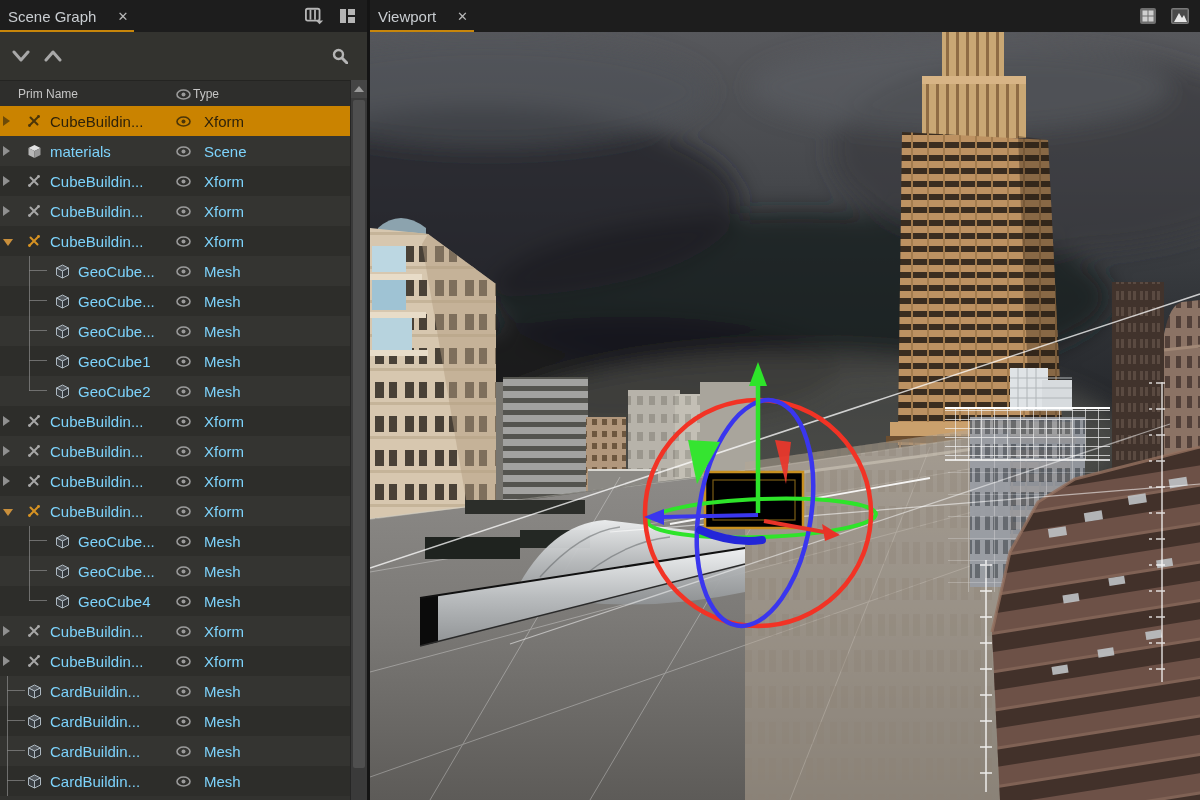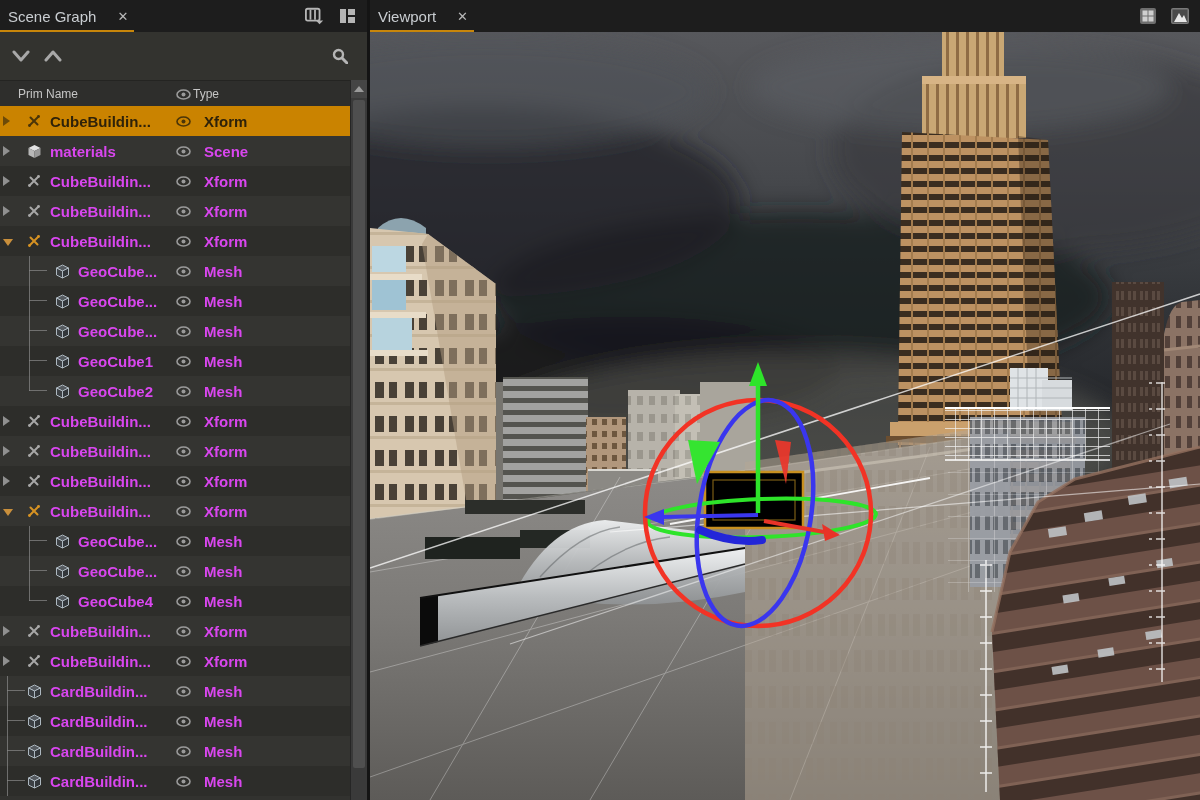--- a/index.html
+++ b/index.html
@@ -19,23 +19,23 @@
   
   .tree-toolbar{position:absolute;top:32px;left:0;right:0;height:48px;background:#33332f;display:flex;align-items:center;padding:0 8px;box-sizing:border-box;}
   .ttb-btn{width:26px;height:22px;display:inline-flex;align-items:center;justify-content:center;margin-right:6px;}
   .ttb-spacer{flex:1;}
   
   .tree-header{position:absolute;top:80px;left:0;right:16px;height:26px;background:#2e2e2c;border-top:1px solid #242422;display:flex;align-items:center;font-size:12px;color:#c6c6c6;}
   .tree-header:after{content:"";position:absolute;left:0;right:0;bottom:0;height:1px;background:#55352a;opacity:.55;}
   .col-name{padding-left:18px;}
   .col-type{position:absolute;left:176px;display:flex;align-items:center;gap:2px;}
   
-  .tree-body{position:absolute;top:106px;left:0;right:16px;bottom:0;overflow:hidden;font-weight:bold;}
+  .tree-body{position:absolute;top:106px;left:0;right:16px;bottom:0;overflow:hidden;}
   .guide-root{position:absolute;left:8px;top:0;height:558px;width:0;border-left:1px dashed #6d6d6d;opacity:.55;}
-  .row{position:relative;height:30px;display:flex;align-items:center;font-size:15px;color:#d946ef;}
+  .row{position:relative;height:30px;display:flex;align-items:center;font-size:15px;color:#7dd3fc;}
   .row:nth-child(odd){background:#343431;}
   .row:nth-child(even){background:#2d2d2a;}
   .row.sel{background:#ca8300;color:#2f2209;}
   .row .lbl{margin-left:8px;white-space:nowrap;overflow:hidden;max-width:118px;}
   .row .typ{position:absolute;left:176px;display:flex;align-items:center;gap:13px;}
   .arrow{position:absolute;left:3px;width:0;height:0;}
   .arrow.right{border-top:5px solid transparent;border-bottom:5px solid transparent;border-left:7px solid #8f8f8f;}
   .row.sel .arrow.right{border-left-color:#6d4a08;}
   .arrow.down{border-left:5px solid transparent;border-right:5px solid transparent;border-top:7px solid #c98f3c;margin-top:2px;}
   .rowicon{display:inline-flex;width:16px;height:16px;align-items:center;justify-content:center;}

